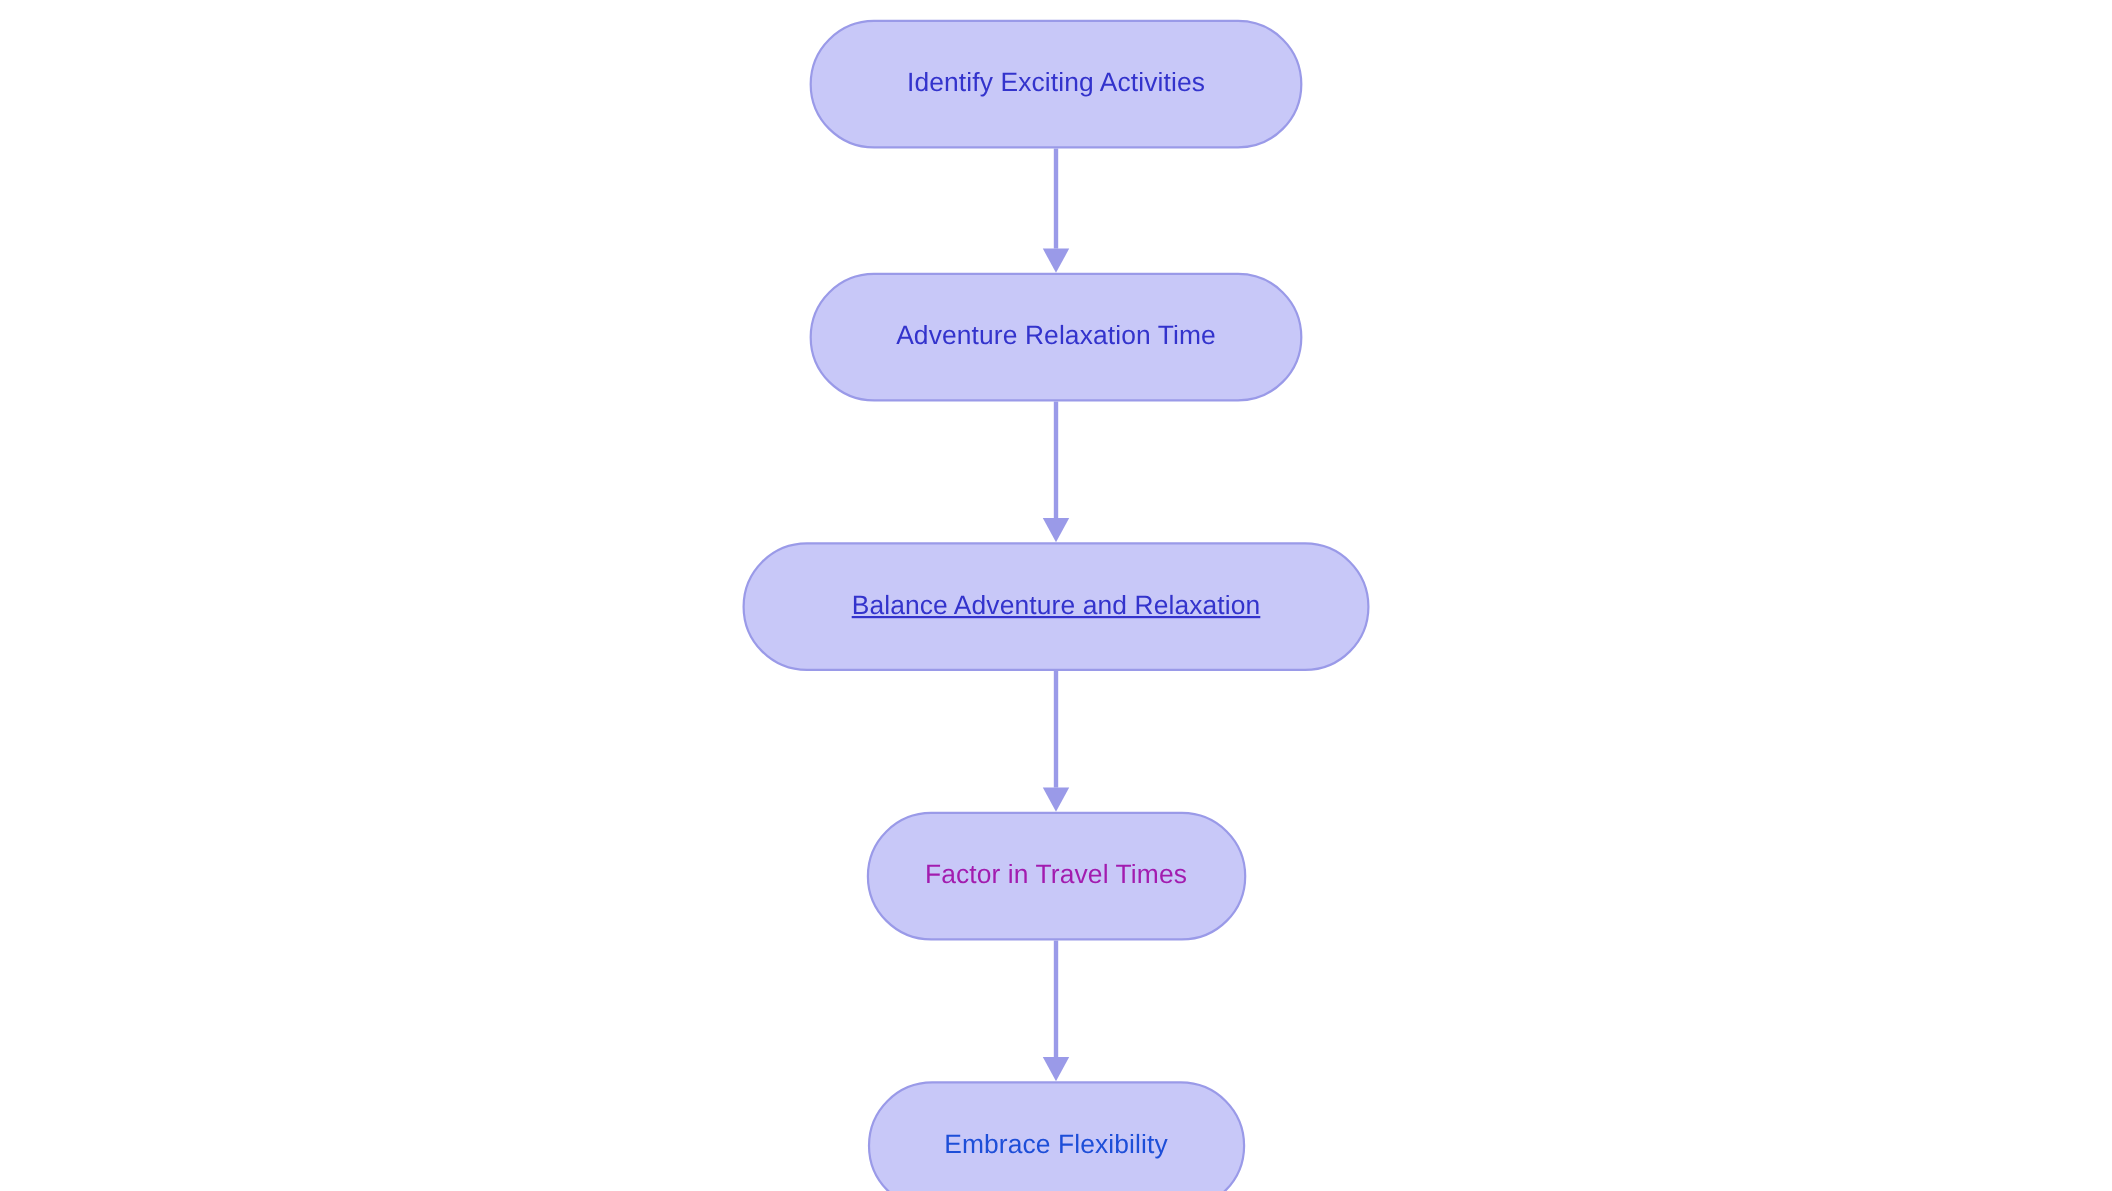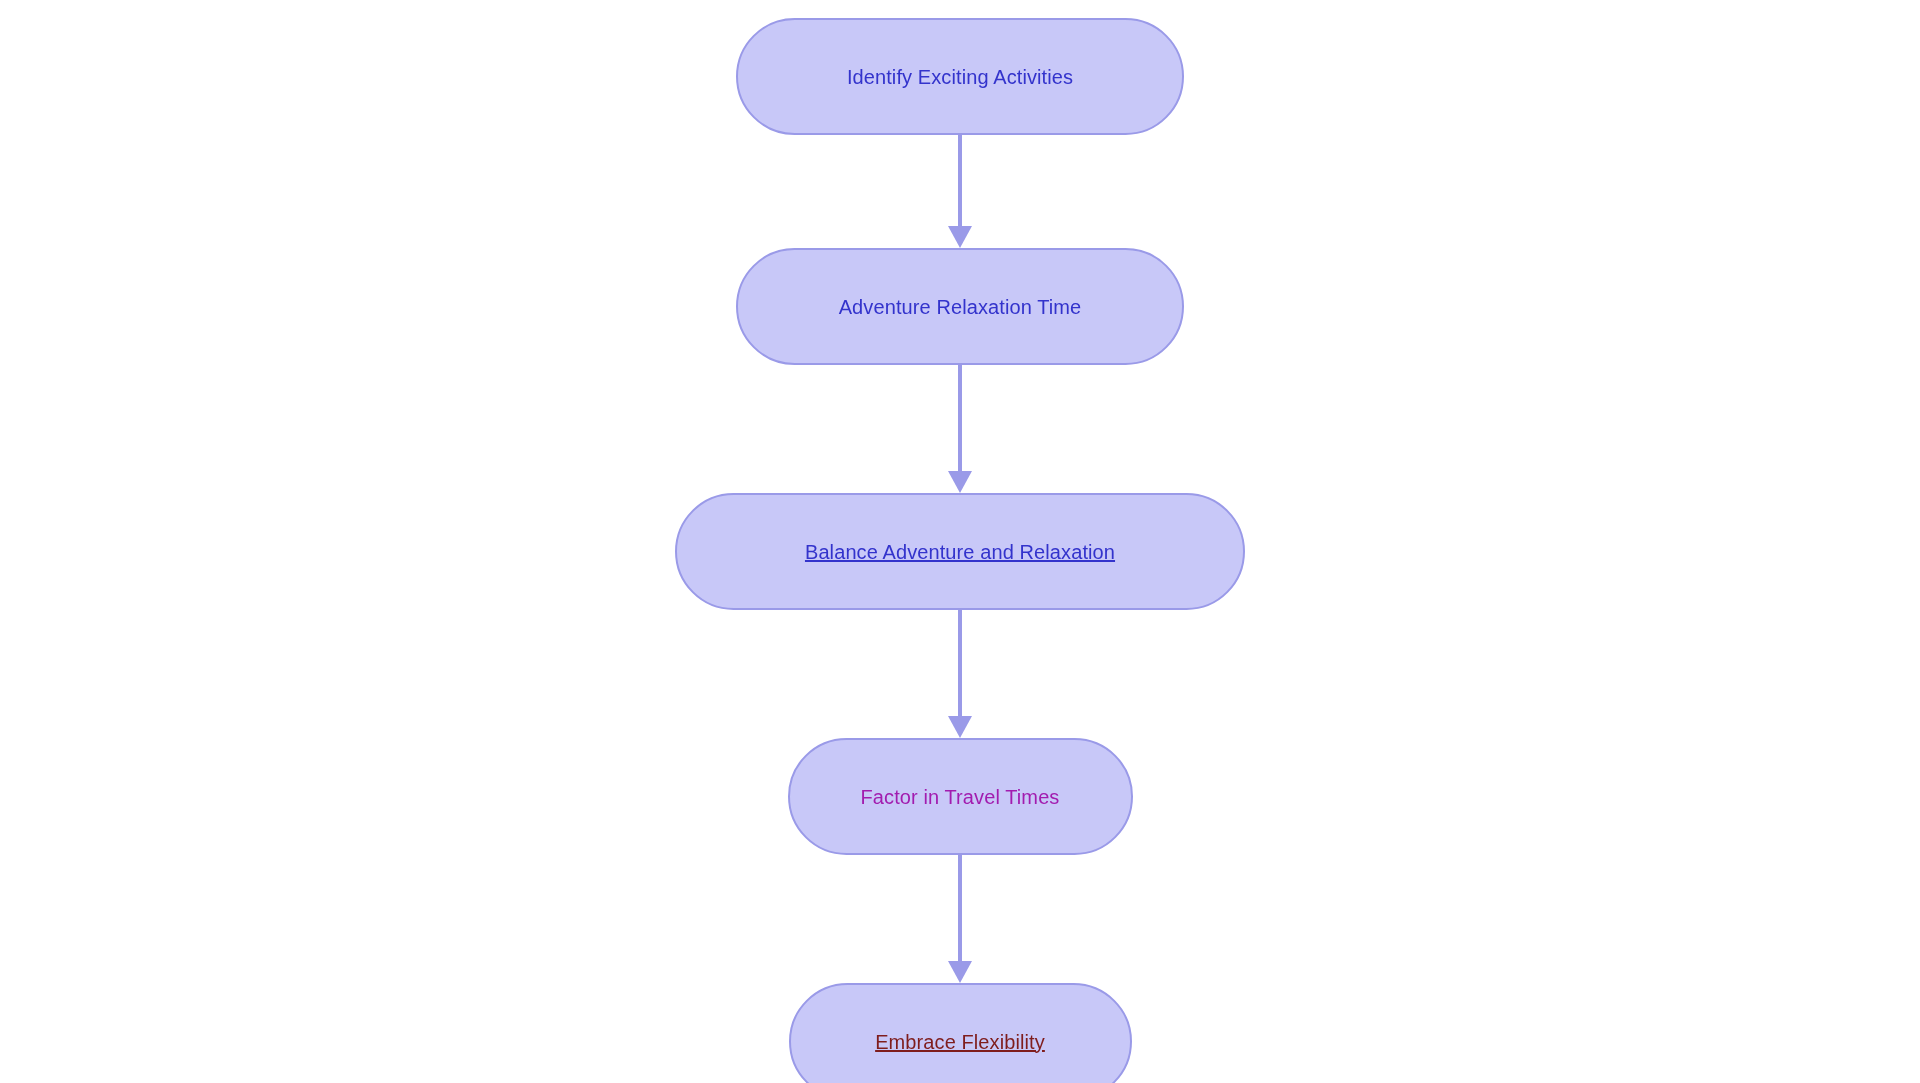--- a/index.html
+++ b/index.html
@@ -33,21 +33,21 @@
     border-radius: 60px;
     display: flex;
     align-items: center;
     justify-content: center;
     flex: 0 0 auto;
   }
 
   .node-label {
     color: #3333cc;
     font-family: "Liberation Sans", sans-serif;
-    font-size: 20px;
+    font-size: 24px;
     font-weight: 400;
     line-height: 1.1;
     letter-spacing: 0.1px;
     white-space: nowrap;
     text-align: center;
     user-select: none;
   }
 
   
   .edge {
@@ -125,16 +125,16 @@
   <div class="node n3" style="background: rgb(200, 200, 248); border-color: rgb(154, 154, 232);">
     <span class="node-label" style="color: #a21caf;">Factor in Travel Times</span>
   </div>
 
   <div class="edge e3">
     <div class="edge-line" style="background: rgb(154, 154, 232);"></div>
     <div class="edge-arrowhead" style="border-top-color: rgb(154, 154, 232);"></div>
   </div>
 
   <div class="node n4" style="background: rgb(200, 200, 248); border-color: rgb(154, 154, 232);">
-    <span class="node-label" style="color: #7f1d1d; text-decoration: underline;">Embrace Flexibility</span>
+    <span class="node-label" style="color: #1d4ed8;">Embrace Flexibility</span>
   </div>
 
 </div>
 
 </body></html>

